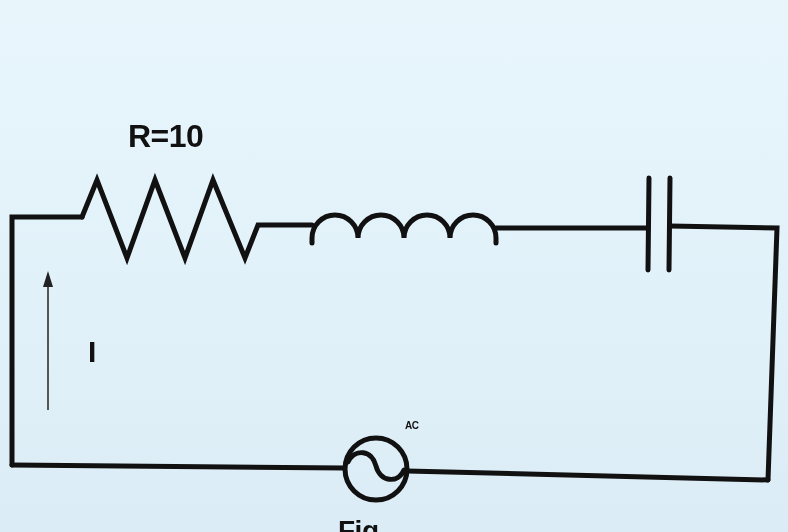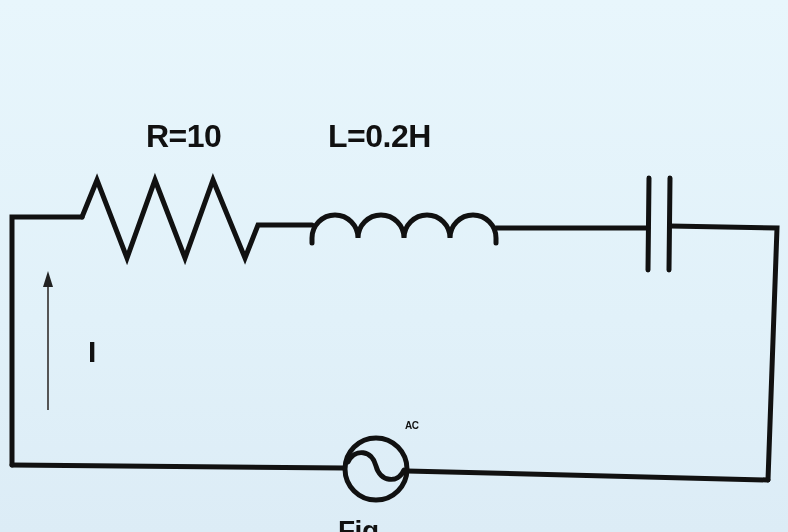--- a/index.html
+++ b/index.html
@@ -22,21 +22,21 @@
       top: 0;
     }
     .label {
       position: absolute;
       font-family: "Liberation Sans", "DejaVu Sans", sans-serif;
       font-weight: bold;
       color: #111;
       letter-spacing: -0.5px;
       white-space: nowrap;
     }
-    .lbl-r { left: 146px; top: 118px; font-size: 32px; }
+    .lbl-r { left: 128px; top: 118px; font-size: 32px; }
     .lbl-l { left: 328px; top: 118px; font-size: 32px; }
     .lbl-c { left: 598px; top: 138px; font-size: 32px; }
     .lbl-i { left: 88px; top: 335px; font-size: 30px; }
     .lbl-src { left: 132px; top: 410px; font-size: 32px; }
     .lbl-ac { left: 365px; top: 420px; font-size: 10px; margin-left: 40px; }
     .lbl-fig { left: 338px; top: 515px; font-size: 28px; }
   </style>
 </head>
 <body>
 
@@ -64,17 +64,16 @@
       <path d="M348,462 C355,448 372,450 376,466 C380,482 398,484 404,470"></path>
     </g>
 
     <g>
       <line x1="48" y1="410" x2="48" y2="285" stroke="#555" stroke-width="2"></line>
       <polygon points="48,271 43,287 53,287" fill="#222"></polygon>
     </g>
   </svg>
 
   <span class="label lbl-r">R=10</span>
-  <span class="label lbl-l">L=0.2H</span>
   <span class="label lbl-i">I</span>
   <span class="label lbl-ac">AC</span>
   <span class="label lbl-fig">Fig</span>
 </div>
 
 </body></html>

